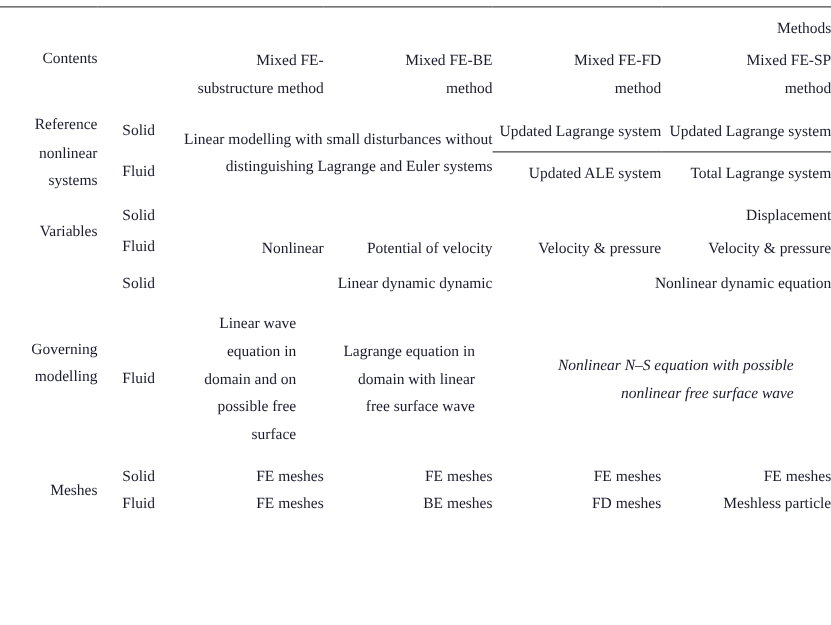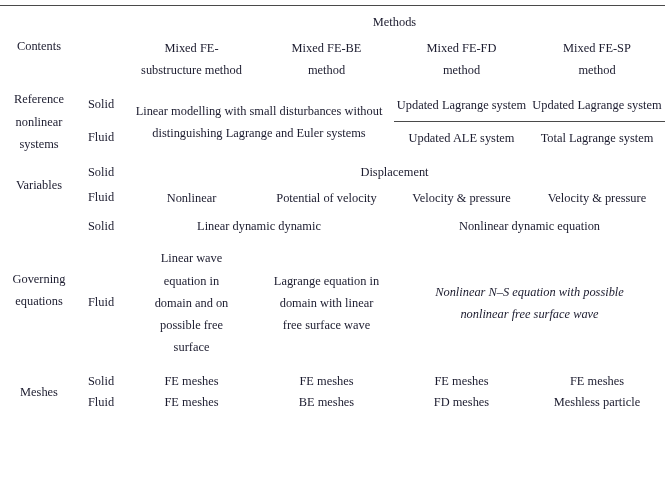--- a/index.html
+++ b/index.html
@@ -27,21 +27,21 @@
     border-collapse: collapse;
     table-layout: fixed;
     font-size: 12.4px;
     line-height: 1.72;
     color: #1b1b2e;
   }
 
   table.cmp td {
     padding: 0;
     vertical-align: middle;
-    text-align: center;
+    text-align: right;
     border: none;
     font-weight: 400;
   }
 
   
   col.c-contents { width: 78px; }
   col.c-phase    { width: 46px; }
   col.c-m1       { width: 135px; }
   col.c-m2       { width: 135px; }
   col.c-m3       { width: 135px; }
@@ -177,21 +177,21 @@
       <td colspan="6"></td>
     </tr>
 
     <tr>
       <td class="rule-mid" colspan="6" style="height:4px;font-size:0;line-height:0;"></td>
     </tr>
 
     <tr>
       <td rowspan="3" class="rowlabel cell-multi">
         <div>Governing</div>
-        <div>equations</div>
+        <div>modelling</div>
       </td>
       <td>Solid</td>
       <td colspan="2">Linear dynamic dynamic</td>
       <td colspan="2">Nonlinear dynamic equation</td>
     </tr>
 
     <tr>
       <td></td>
       <td colspan="4" class="rule-thin" style="height:4px;font-size:0;line-height:0;"></td>
     </tr>

